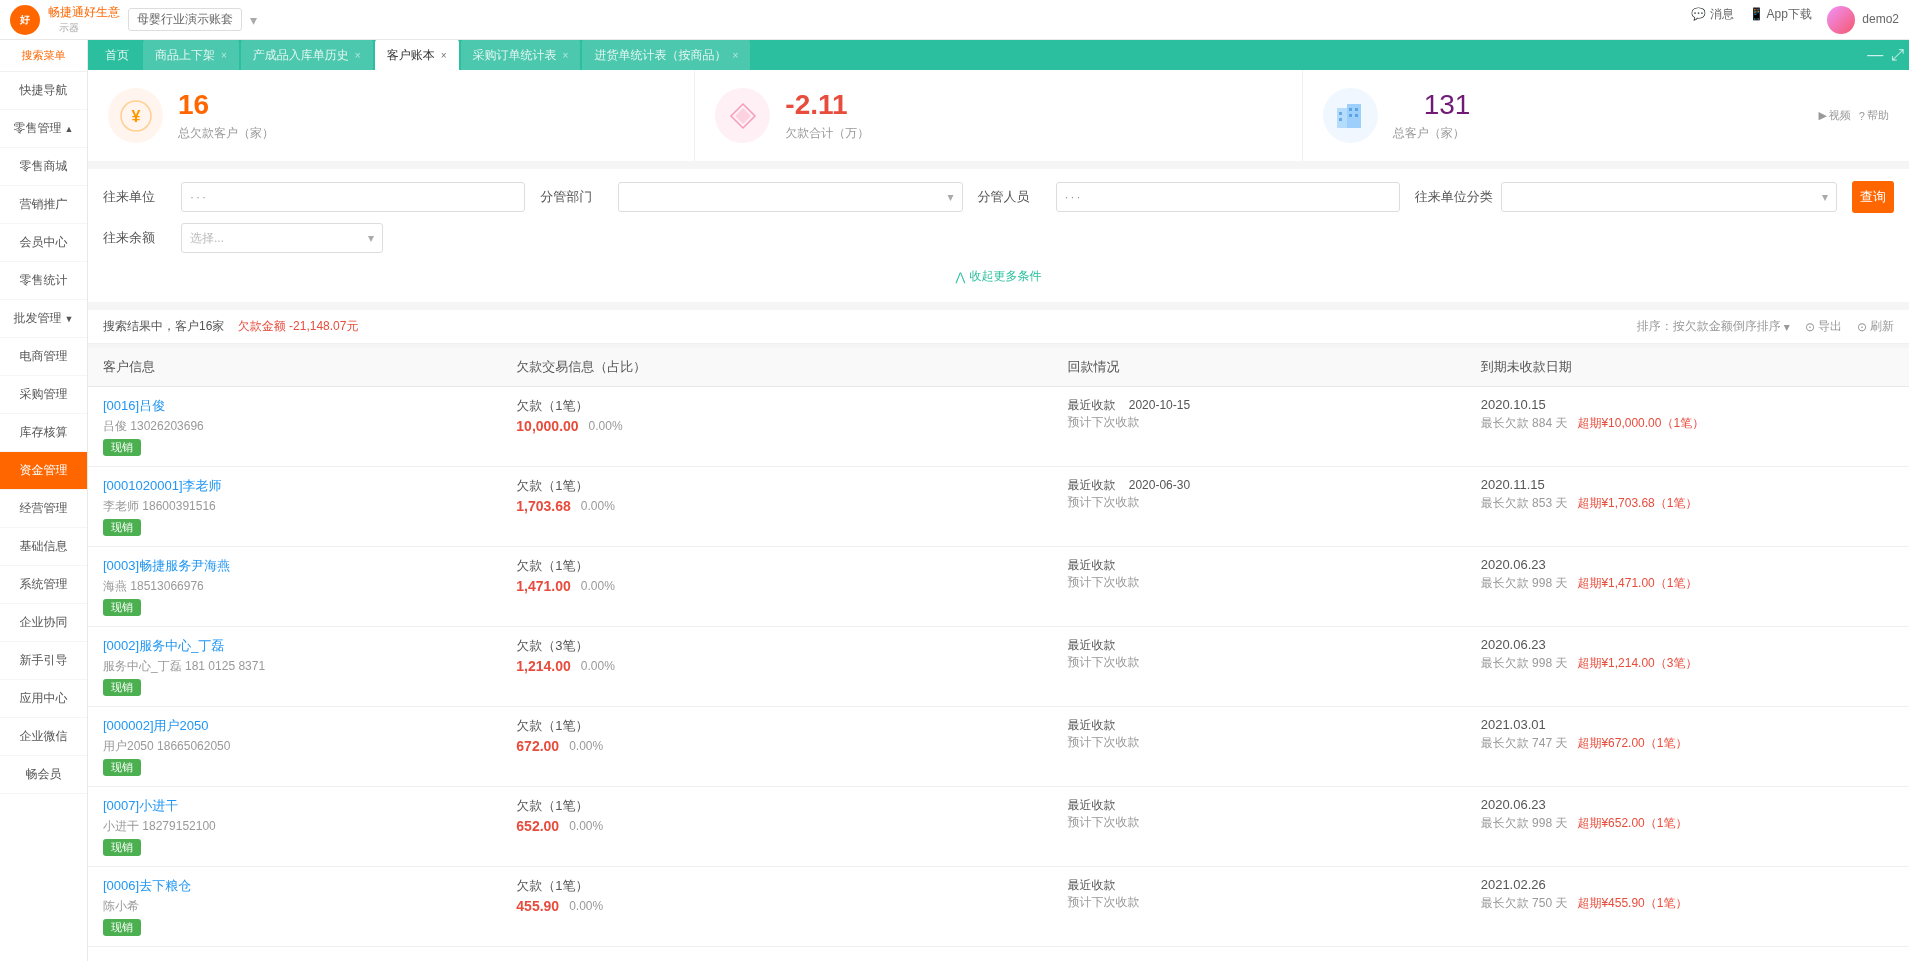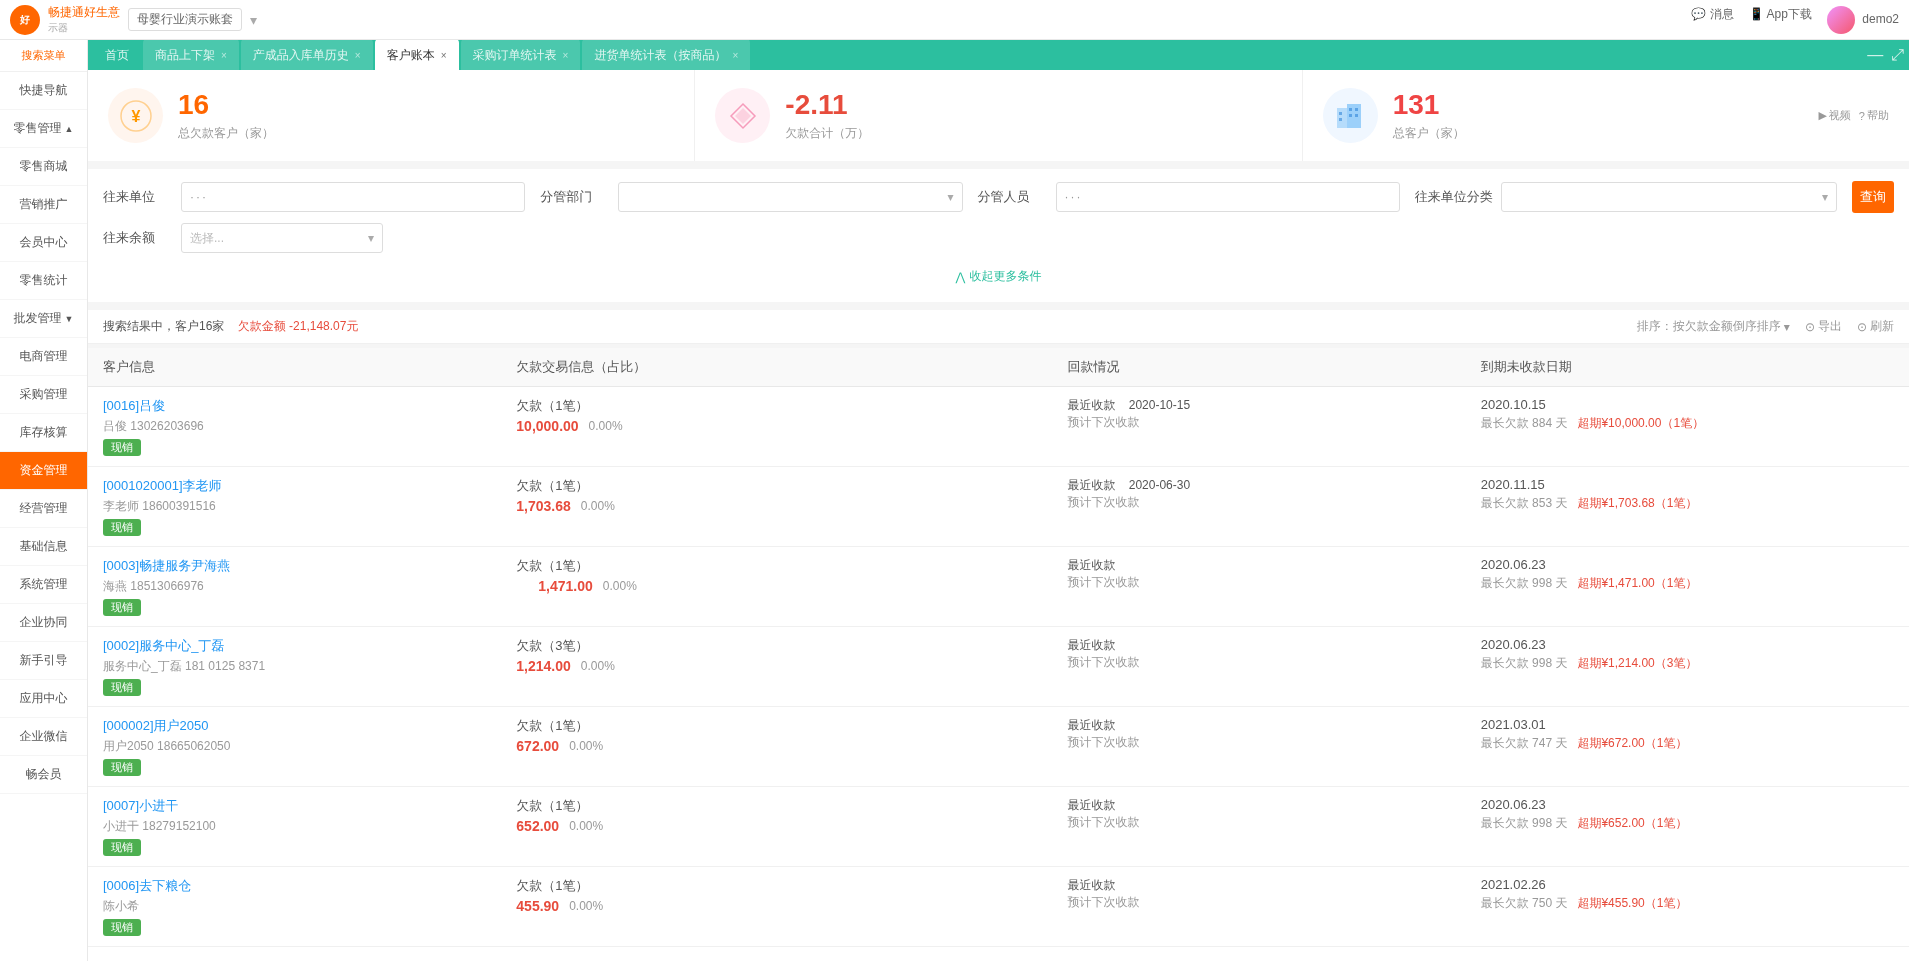--- a/index.html
+++ b/index.html
@@ -51,21 +51,21 @@
     .stat-card { flex: 1; padding: 18px 20px; display: flex; align-items: center; gap: 15px; border-right: 1px solid #f0f0f0; }
     .stat-card:last-child { border-right: none; }
     .stat-icon { width: 55px; height: 55px; border-radius: 50%; display: flex; align-items: center; justify-content: center; font-size: 24px; }
     .stat-icon.orange { background: #fff5ee; }
     .stat-icon.pink { background: #fff0f5; }
     .stat-icon.blue { background: #f0f7ff; }
     .stat-info { flex: 1; }
     .stat-number { font-size: 28px; font-weight: bold; }
     .stat-number.red { color: #e74c3c; }
     .stat-number.orange { color: #ff6600; }
-    .stat-number.dark { color: #ef4444; font-weight: 700; }
+    .stat-number.dark { color: #701a75; font-weight: 400; margin-left: 31px; }
     .stat-label { font-size: 12px; color: #999; margin-top: 4px; }
     .stat-card-actions { font-size: 11px; color: #999; margin-left: auto; display: flex; gap: 8px; }
 
     
     .filter-area { background: #fff; padding: 12px 15px; margin-bottom: 8px; }
     .filter-row { display: flex; align-items: center; gap: 15px; margin-bottom: 10px; }
     .filter-item { display: flex; align-items: center; gap: 8px; flex: 1; }
     .filter-label { font-size: 13px; color: #555; white-space: nowrap; min-width: 70px; }
     .filter-input { flex: 1; height: 30px; border: 1px solid #ddd; border-radius: 3px; padding: 0 8px; font-size: 12px; display: flex; align-items: center; justify-content: space-between; cursor: pointer; background: #fff; }
     .filter-input .dots { color: #999; letter-spacing: 2px; }
@@ -106,21 +106,21 @@
     .select-placeholder { color: #bbb; font-size: 12px; }
   </style>
 </head>
 <body>
 
 <div class="top-bar">
   <div class="logo-area">
     <div class="logo-icon">好</div>
     <div style="display:flex; flex-direction:column; line-height:1.3;">
       <span class="logo-text">畅捷通好生意</span>
-      <span style="font-size:10px;color:#aaa;">示器</span>
+      <span style="font-size:10px;color:#aaa;margin-left:11px;">示器</span>
     </div>
     <div class="company-name">母婴行业演示账套</div>
     <span style="color:#aaa; font-size:14px; cursor:pointer;">▾</span>
   </div>
   <div class="top-right">
     <span>
       <span>💬</span>
       <span>消息</span>
     </span>
     <span>
@@ -378,21 +378,21 @@
     </div>
   </div>
             <div class="table-row">
     <div class="col-customer">
       <div class="customer-name">[0003]畅捷服务尹海燕</div>
       <div class="customer-phone">海燕 18513066976</div>
       <span class="tag green">现销</span>
     </div>
     <div class="col-debt">
       <div class="debt-count">欠款（1笔）</div>
-      <div style="display:flex;align-items:center;margin-left:22px;">
+      <div style="display:flex;align-items:center;">
         <span class="debt-amount">1,471.00</span>
         <span class="debt-percent">0.00%</span>
       </div>
     </div>
     <div class="col-recovery">
       <div class="recovery-date">最近收款 &nbsp;&nbsp; </div>
       <div class="recovery-next">预计下次收款</div>
     </div>
     <div class="col-overdue">
       <div class="overdue-date">2020.06.23</div>

